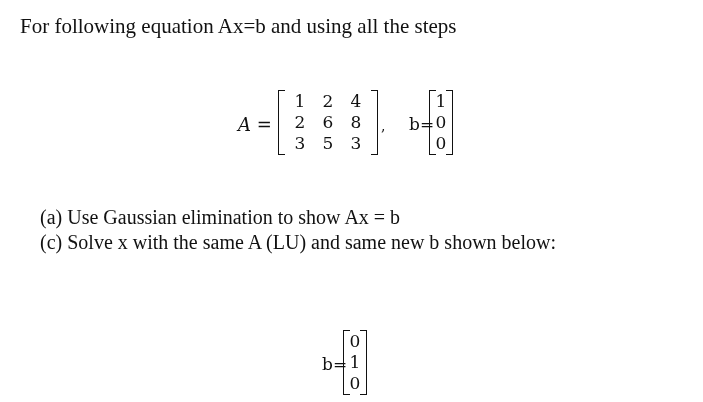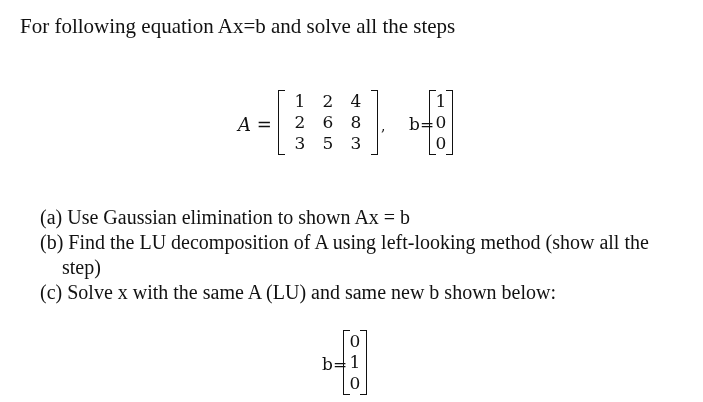--- a/index.html
+++ b/index.html
@@ -12,21 +12,21 @@
   .brk.l { left:0; border-right:none; }
   .brk.r { right:0; border-left:none; }
   .grid { display:grid; font-size:17px; line-height:21px; text-align:center; }
   .lbl { position:absolute; font-size:18px; }
   .items { position:absolute; left:40px; top:205px; font-size:20px; line-height:25px; width:650px; }
   .item { position:relative; padding-left:22px; text-indent:-22px; }
 </style>
 </head>
 <body>
 
-<div class="title serif">For following equation Ax=b and solve all the steps</div>
+<div class="title serif">For following equation Ax=b and using all the steps</div>
 
 <div class="lbl eq" style="left:238px; top:114px; font-style:italic;">A =</div>
 <div class="eq" style="left:278px; top:90px;">
   <div class="mat" style="padding:1px 8px; width:84px;">
     <span class="brk l"></span>
     <div class="grid" style="grid-template-columns:28px 28px 28px;">
       <span>1</span>
       <span>2</span>
       <span>4</span>
       <span>2</span>
@@ -50,25 +50,21 @@
       <span>0</span>
       <span>0</span>
     </div>
     <span class="brk r"></span>
   </div>
 </div>
 
 <div class="items serif">
   <div class="item">
     <span>(a)</span>
-    <span>Use Gaussian elimination to shown Ax = b</span>
-  </div>
-  <div class="item" style="padding-left:22px;text-indent:-22px;width:620px;">
-    <span>(b)</span>
-    <span>Find the LU decomposition of A using left-looking method (show all the step)</span>
+    <span>Use Gaussian elimination to show Ax = b</span>
   </div>
   <div class="item">
     <span>(c)</span>
     <span>Solve x with the same A (LU) and same new b shown below:</span>
   </div>
 </div>
 
 <div class="lbl eq" style="left:322px; top:354px; font-size:17px;">b=</div>
 <div class="eq" style="left:343px; top:330px;">
   <div class="mat" style="padding:1px 6px;">

